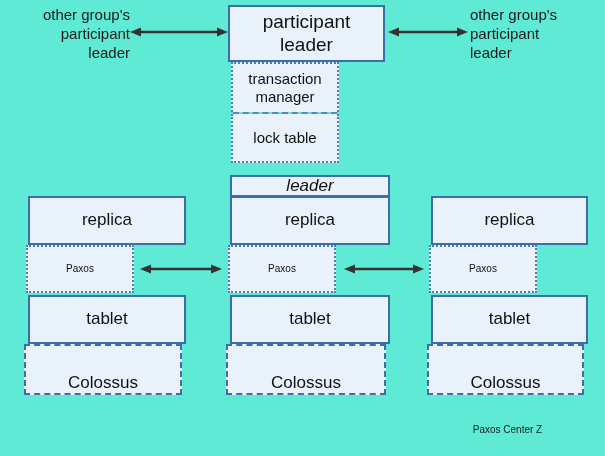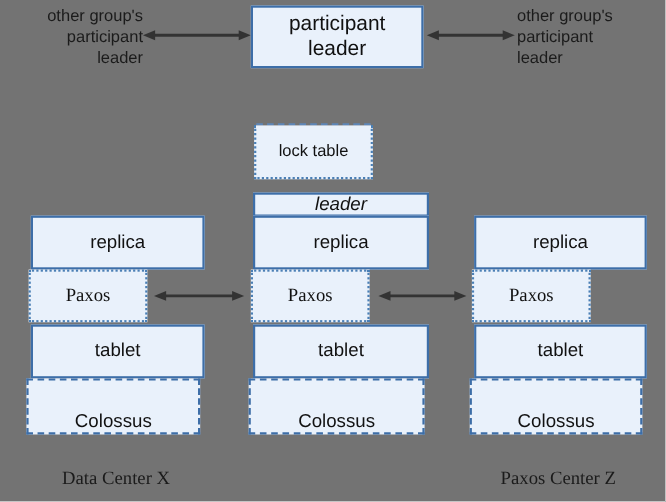--- a/index.html
+++ b/index.html
@@ -9,21 +9,21 @@
   }
   body {
     font-family: "Liberation Sans", sans-serif;
     -webkit-font-smoothing: antialiased;
   }
 
   #diagram {
     position: relative;
     width: 605px;
     height: 456px;
-    background: #737373;
+    background: #5eead4;
     overflow: hidden;
   }
 
   
   .box {
     position: absolute;
     box-sizing: border-box;
     background: #e9f1fb;
     display: flex;
     align-items: center;
@@ -40,21 +40,21 @@
   }
   .box.dashed {
     border: 2px dashed #3d6ea8;
     align-items: flex-end;
   }
 
   
   .t-xl   { font-size: 19px; }
   .t-lg   { font-size: 17px; }
   .t-md   { font-size: 15px; }
-  .t-sm   { font-size: 17px; font-family: Liberation Serif, serif; }
+  .t-sm   { font-size: 10px; }
   .italic { font-style: italic; }
 
   
   .label {
     position: absolute;
     color: #1b1b1b;
     line-height: 1.25;
     white-space: pre-line;
   }
   .label.right-align { text-align: right; }
@@ -100,20 +100,24 @@
       <line x1="9" y1="7" x2="71" y2="7" stroke="#333333" stroke-width="2.6"></line>
       <polygon points="0,7 11,2.5 11,11.5" fill="#333333"></polygon>
       <polygon points="80,7 69,2.5 69,11.5" fill="#333333"></polygon>
     </svg>
   </div>
 
   <div class="label left-align t-md" style="left:470px; top:6px; width:110px;">other group's
 participant
 leader</div>
 
+  <div class="box dotted t-md" style="left:231px; top:62px; width:108px; height:50px; border-bottom:0;">
+    <span style="white-space:pre-line;">transaction
+manager</span>
+  </div>
 
   <div class="tm-divider" style="left:233px; top:112px; width:104px;"></div>
 
   <div class="box dotted t-md" style="left:231px; top:114px; width:108px; height:49px; border-top:0;">
     <span>lock table</span>
   </div>
 
   <div class="box solid t-lg italic" style="left:230px; top:175px; width:160px; height:22px;">
     <span>leader</span>
   </div>
@@ -127,21 +131,20 @@
   </div>
 
   <div class="box solid t-lg" style="left:28px; top:295px; width:158px; height:49px;">
     <span>tablet</span>
   </div>
 
   <div class="box dashed t-lg" style="left:24px; top:344px; width:158px; height:51px;">
     <span>Colossus</span>
   </div>
 
-  <div class="label center-align t-sm" style="left:23px; top:424px; width:165px;">Data Center X</div>
 
   <div class="box solid t-lg" style="left:230px; top:196px; width:160px; height:49px;">
     <span>replica</span>
   </div>
 
   <div class="box dotted t-sm" style="left:228px; top:245px; width:108px; height:48px;">
     <span>Paxos</span>
   </div>
 
   <div class="box solid t-lg" style="left:230px; top:295px; width:160px; height:49px;">

